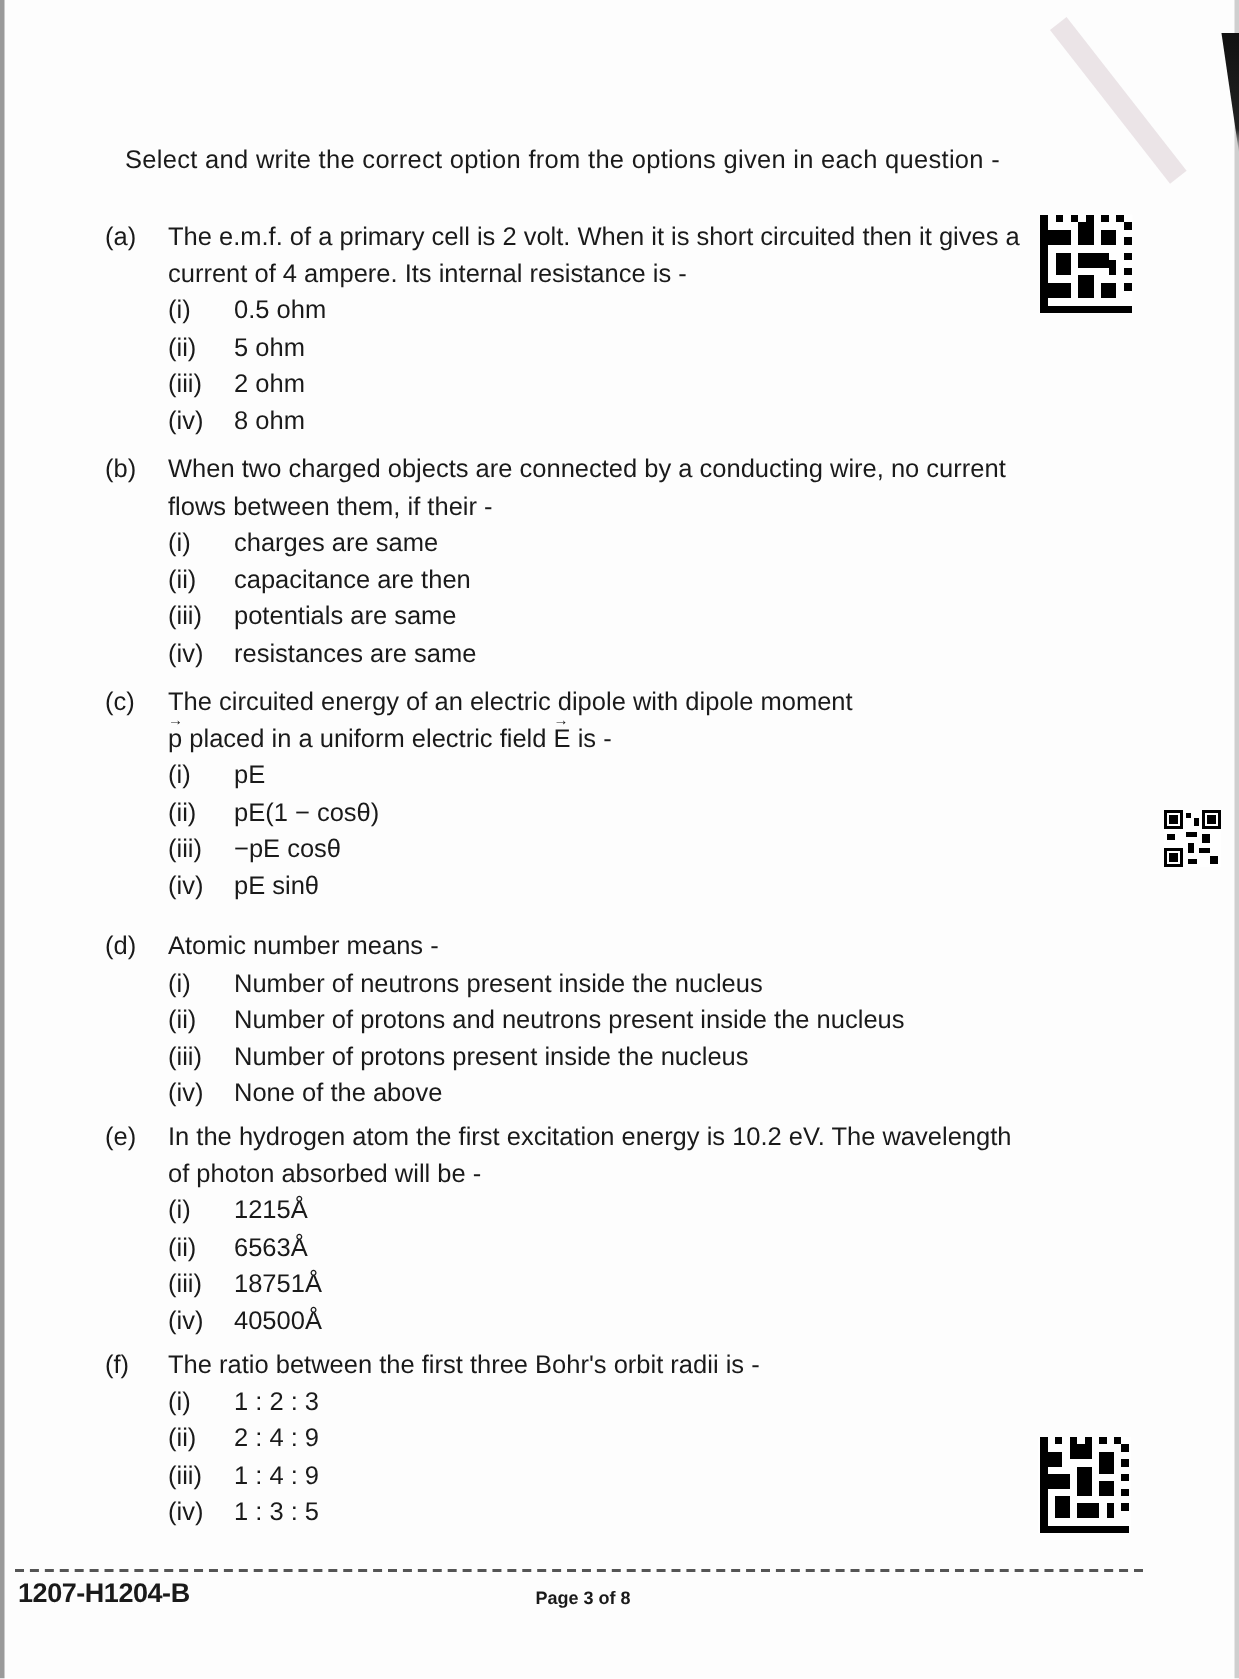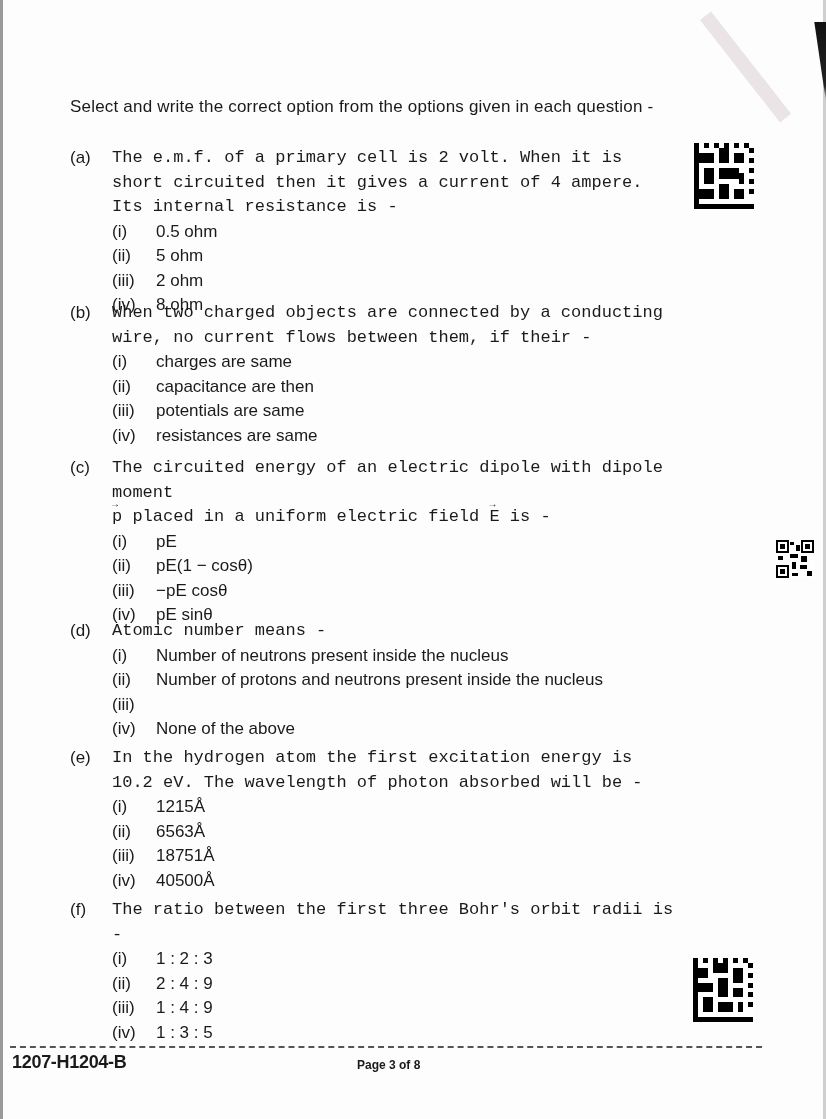--- a/index.html
+++ b/index.html
@@ -13,25 +13,25 @@
     .right-edge { position: absolute; right: 0; top: 0; width: 3px; height: 1119px; background: #cfcfcf; }
     .fold-black {
       position: absolute; right: 0; top: 22px; width: 18px; height: 80px;
       background: linear-gradient(180deg, #111 0%, #222 80%, rgba(0,0,0,0) 100%);
       clip-path: polygon(35% 0, 100% 0, 100% 100%);
     }
     .fold-streak {
       position: absolute; left: 700px; top: 20px; width: 14px; height: 130px;
       background: rgba(200,180,190,0.35); transform: rotate(-38deg); transform-origin: top left;
     }
-    .intro { position: absolute; left: 70px; top: 95px; width: 610px; font-size: 17px; line-height: 24px; letter-spacing: 0.2px; }
+    .intro { position: absolute; left: 70px; top: 95px; width: 610px; font-size: 17px; line-height: 24px; letter-spacing: 0.2px; text-align: center; }
     .q { position: absolute; left: 70px; width: 610px; font-size: 17px; }
     .q-row { display: flex; line-height: 24.5px; }
     .q-label { width: 42px; flex: none; }
-    .q-text { flex: 1; font-family: Liberation Mono, monospace; }
+    .q-text { flex: 1; }
     .opt { display: flex; margin-left: 42px; line-height: 24.5px; }
     .opt-label { width: 44px; flex: none; }
     .barcode { position: absolute; display: grid; background: #fff; }
     .footer-line { position: absolute; left: 10px; top: 1046px; width: 752px; height: 0; border-top: 2px dashed #555; }
     .footer-code { position: absolute; left: 12px; top: 1052px; font-size: 18px; font-weight: bold; letter-spacing: -0.3px; }
     .footer-page { position: absolute; left: 357px; top: 1058px; font-size: 12px; font-weight: bold; text-align: right; }
     .vec { position: relative; display: inline-block; }
     .vec::before { content: "\2192"; position: absolute; left: 0; top: -12px; font-size: 10px; }
   </style>
 </head>
@@ -125,20 +125,21 @@
     <div class="opt">
         <span class="opt-label">(i)</span>
         <span>Number of neutrons present inside the nucleus</span>
       </div>
     <div class="opt">
         <span class="opt-label">(ii)</span>
         <span>Number of protons and neutrons present inside the nucleus</span>
       </div>
     <div class="opt">
         <span class="opt-label">(iii)</span>
+        <span>Number of protons present inside the nucleus</span>
       </div>
     <div class="opt">
         <span class="opt-label">(iv)</span>
         <span>None of the above</span>
       </div>
   </div>
 
   <div class="q" style="top:746px;">
     <div class="q-row">
       <span class="q-label">(e)</span>

